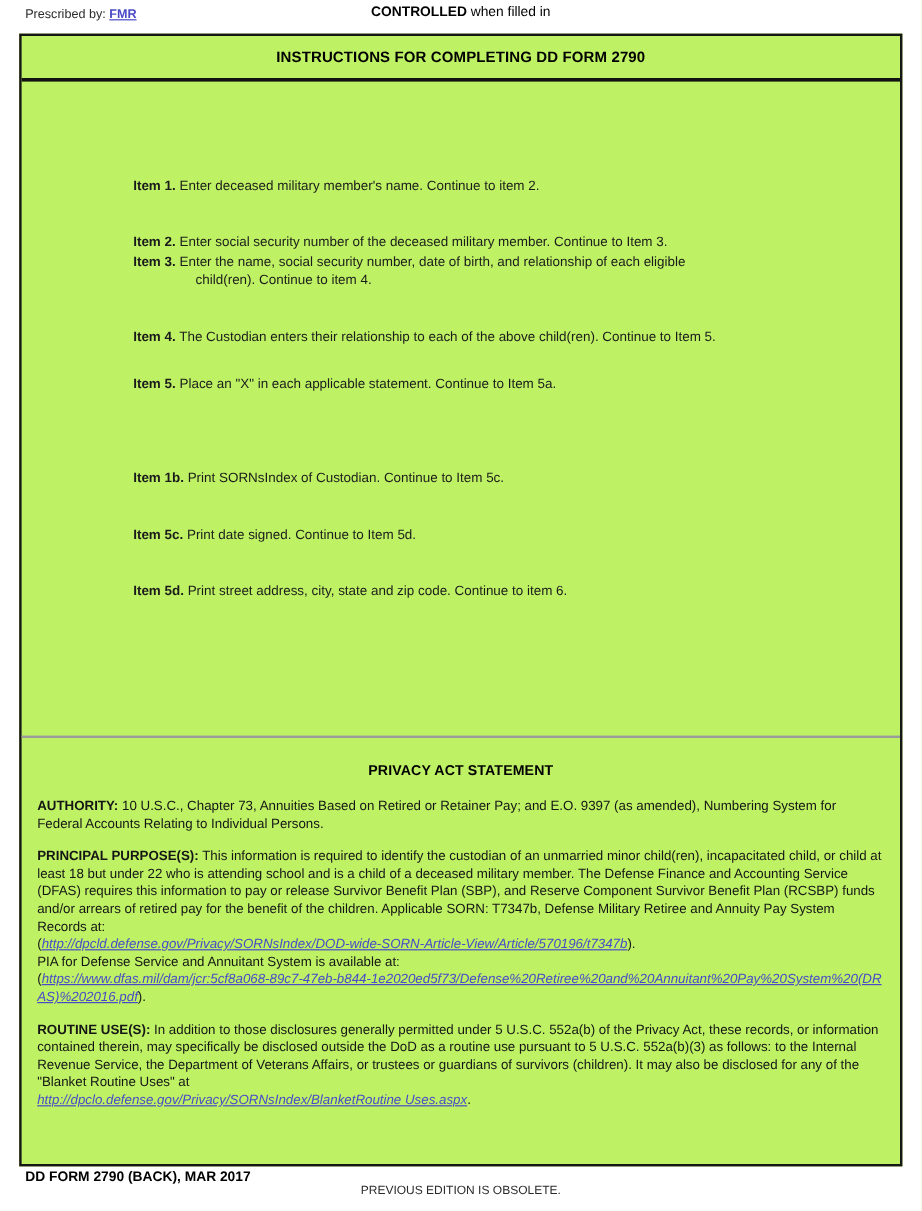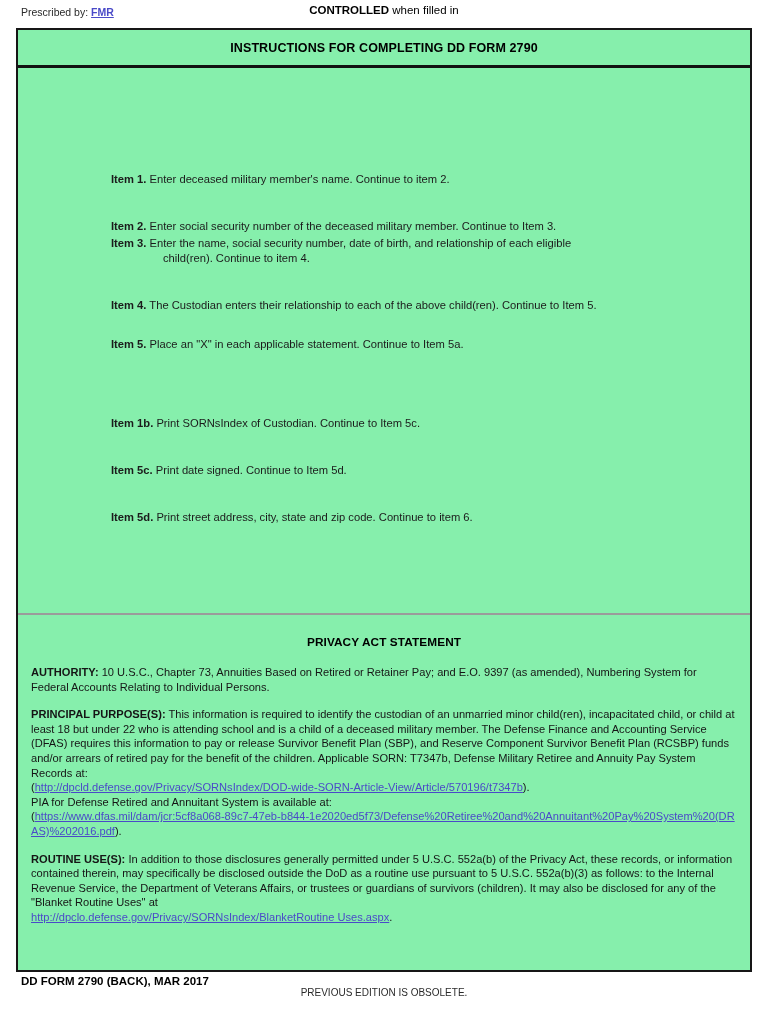--- a/index.html
+++ b/index.html
@@ -50,21 +50,21 @@
 
   
   .form-frame {
     position: absolute;
     left: 16px;
     top: 28px;
     width: 736px;
     height: 944px;
     border: 2px solid #161616;
     box-sizing: border-box;
-    background: #86efac;
+    background: #bef264;
   }
 
   
   .title-band {
     position: absolute;
     left: 0;
     top: 0;
     right: 0;
     height: 38px;
     border-bottom: 3px solid #121212;
@@ -89,21 +89,21 @@
     height: 547px;
     border-bottom: 2px solid #9b9b9b;
     box-sizing: border-box;
     overflow: hidden;
   }
   .instr-inner {
     position: absolute;
     left: 0;
     top: 0;
     width: 100%;
-    padding-top: 104px;
+    padding-top: 80px;
   }
   .instr-item {
     font-size: 11.2px;
     line-height: 15px;
     color: #1b1b1b;
     padding-left: 93px;
     padding-right: 20px;
   }
   .instr-item .lbl {
     font-weight: bold;
@@ -139,20 +139,21 @@
     line-height: 14.6px;
     color: #151515;
     margin-bottom: 13px;
     text-align: left;
   }
   .pv-para .hd { font-weight: bold; }
   .pv-url {
     color: #4a4ac8;
     text-decoration: underline;
     word-break: break-all;
+    font-style: italic;
   }
   .pv-line { display: block; }
 
   
   .footer-left {
     position: absolute;
     left: 21px;
     top: 975px;
     font-size: 11.5px;
     font-weight: bold;
@@ -247,21 +248,21 @@
   <div class="privacy-pane">
     <div class="privacy-title">PRIVACY ACT STATEMENT</div>
 
     <div class="pv-para">
       <span class="hd">AUTHORITY:</span><span>  10 U.S.C., Chapter 73, Annuities Based on Retired or Retainer Pay; and E.O. 9397 (as amended), Numbering System for Federal Accounts Relating to Individual Persons.</span>
     </div>
 
     <div class="pv-para">
       <span class="hd">PRINCIPAL PURPOSE(S):</span><span>  This information is required to identify the custodian of an unmarried minor child(ren), incapacitated child, or child at least 18 but under 22 who is attending school and is a child of a deceased military member.  The Defense Finance and Accounting Service (DFAS) requires this information to pay or release Survivor Benefit Plan (SBP), and Reserve Component Survivor Benefit Plan (RCSBP) funds and/or arrears of retired pay for the benefit of the children.  Applicable SORN: T7347b, Defense Military Retiree and Annuity Pay System Records at:</span>
       <span class="pv-line"><span>(</span><span class="pv-url">http://dpcld.defense.gov/Privacy/SORNsIndex/DOD-wide-SORN-Article-View/Article/570196/t7347b</span><span>).</span></span>
-      <span class="pv-line">PIA for Defense Retired and Annuitant System is available at:</span>
+      <span class="pv-line">PIA for Defense Service and Annuitant System is available at:</span>
       <span class="pv-line"><span>(</span><span class="pv-url">https://www.dfas.mil/dam/jcr:5cf8a068-89c7-47eb-b844-1e2020ed5f73/Defense%20Retiree%20and%20Annuitant%20Pay%20System%20(DRAS)%202016.pdf</span><span>).</span></span>
     </div>
 
     <div class="pv-para">
       <span class="hd">ROUTINE USE(S):</span><span>  In addition to those disclosures generally permitted under 5 U.S.C. 552a(b) of the Privacy Act, these records, or information contained therein, may specifically be disclosed outside the DoD as a routine use pursuant to 5 U.S.C. 552a(b)(3) as follows:  to the Internal Revenue Service, the Department of Veterans Affairs, or trustees or guardians of survivors (children).  It may also be disclosed for any of the "Blanket Routine Uses" at</span>
       <span class="pv-line"><span class="pv-url">http://dpclo.defense.gov/Privacy/SORNsIndex/BlanketRoutine Uses.aspx</span><span>.</span></span>
     </div>
   </div>
 
 </div>

